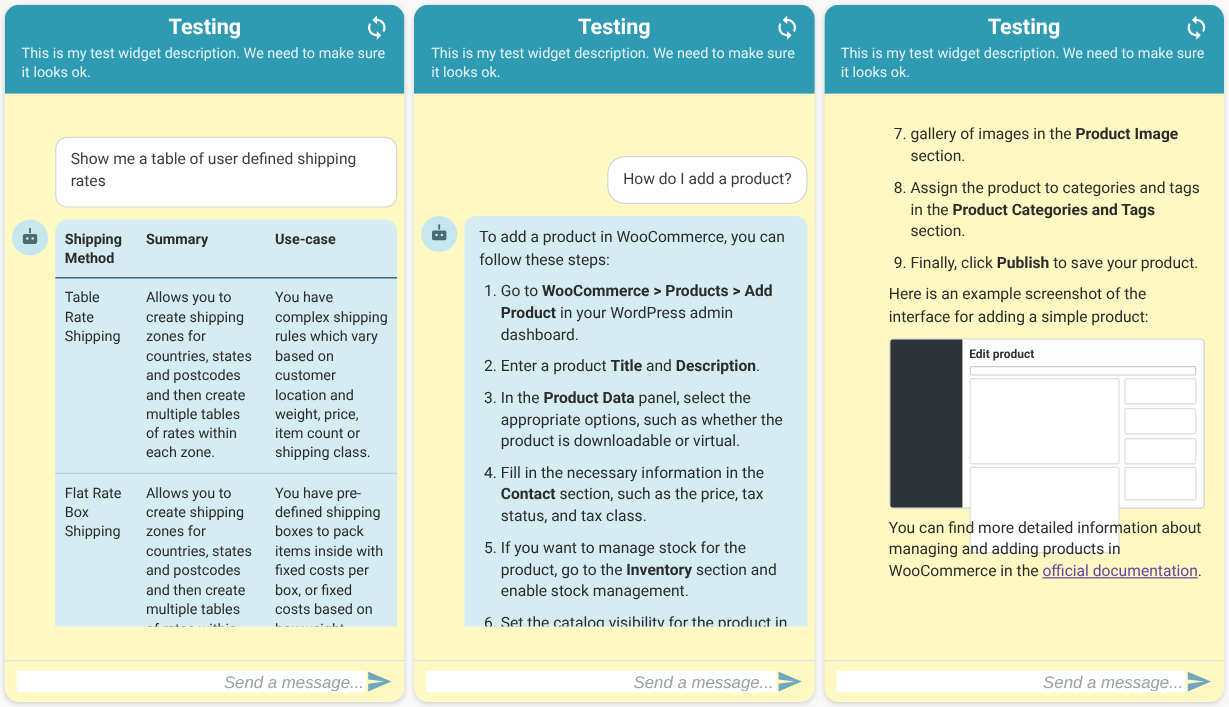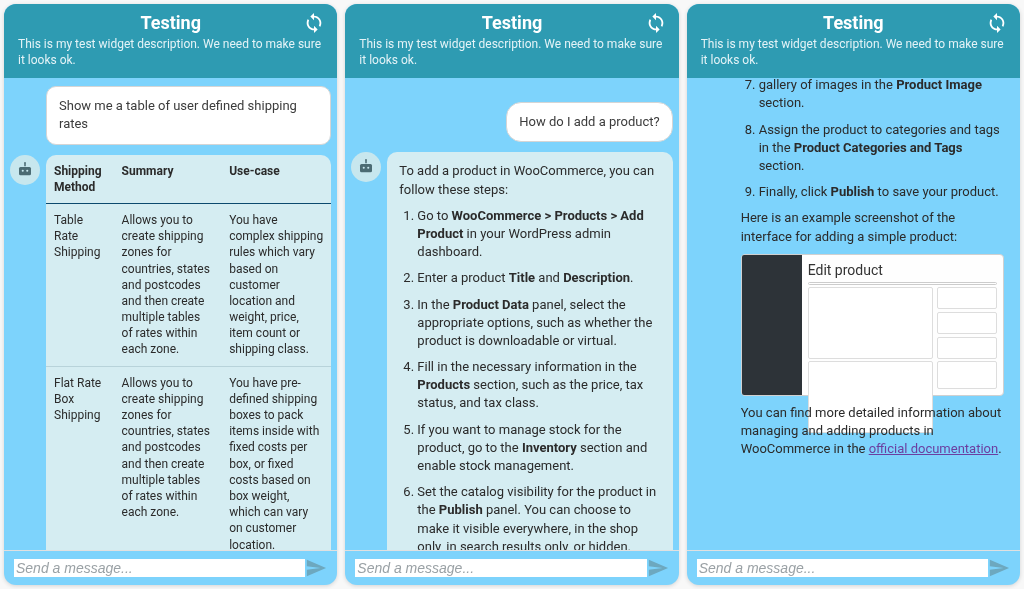--- a/index.html
+++ b/index.html
@@ -1,17 +1,17 @@
 <!DOCTYPE html>
 <html><head>
 <meta charset="utf-8">
 <style>
   html,body{margin:0;padding:0;height:100%;font-family:-apple-system,BlinkMacSystemFont,"Segoe UI",Roboto,Arial,sans-serif;background:#f8f8f8;}
   body{display:flex;gap:8px;padding:4px;box-sizing:border-box;width:1024px;height:589px;overflow:hidden;}
-  .widget{flex:1;background:#7dd3fc;border-radius:12px;box-shadow:0 1px 4px rgba(0,0,0,.15);display:flex;flex-direction:column;overflow:hidden;min-width:0;}
+  .widget{flex:1;background:#fef9c3;border-radius:12px;box-shadow:0 1px 4px rgba(0,0,0,.15);display:flex;flex-direction:column;overflow:hidden;min-width:0;gap:28px;}
   .hdr{background:#2e9bb2;color:#fff;padding:8px 14px 10px;position:relative;}
   .hdr-title{font-weight:700;font-size:18px;text-align:center;}
   .hdr-desc{font-size:12px;line-height:1.3;margin-top:4px;color:#e4f3f7;}
   .refresh-btn{position:absolute;right:12px;top:8px;width:22px;height:22px;color:#fff;cursor:pointer;}
   .body{flex:1;overflow:hidden;padding:24px 6px 0 6px;font-size:13px;color:#3c3c3c;}
   .msg-row{display:flex;align-items:flex-start;margin-bottom:10px;}
   .avatar{flex:0 0 30px;width:30px;height:30px;border-radius:50%;background:#c7e7ee;display:flex;align-items:center;justify-content:center;margin-right:6px;}
   .avatar svg{width:18px;height:18px;fill:#4b6b73;}
   .bubble{border-radius:10px;padding:10px 12px;max-width:100%;line-height:1.4;}
   .bubble.user-white{background:#fff;border:1px solid #d5d5d5;}
@@ -30,21 +30,21 @@
   a{color:#6b3fa0;text-decoration:underline;}
   .img-placeholder{width:100%;height:140px;background:#fefefe;border:1px solid #d0d0d0;border-radius:4px;margin:8px 0;display:flex;}
   .ip-side{width:60px;background:#2d3338;border-radius:2px 0 0 2px;}
   .ip-main{flex:1;padding:6px;font-size:7px;color:#333;display:flex;flex-direction:column;gap:2px;}
   .ip-topbar{height:12px;background:#fff;border:1px solid #ccc;border-radius:2px;}
   .ip-row{display:flex;gap:4px;}
   .ip-canvas{flex:1;height:70px;background:#fff;border:1px solid #ddd;border-radius:2px;}
   .ip-panel{width:60px;display:flex;flex-direction:column;gap:3px;}
   .ip-box{background:#fff;border:1px solid #ddd;border-radius:2px;flex:1;}
   .composer{border-top:1px solid #e0e0e0;display:flex;align-items:center;padding:6px 10px;color:#9aa1a5;}
-  .composer input{flex:1;border:none;outline:none;font-size:14px;color:#333;font-style:italic;}
+  .composer input{flex:1;border:none;outline:none;font-size:14px;color:#333;font-style:italic;text-align:right;}
   .composer input::placeholder{color:#9aa1a5;font-style:italic;}
   .send-btn{width:22px;height:22px;color:#6da8bf;cursor:pointer;display:flex;align-items:center;justify-content:center;}
   .contact-row{display:flex;justify-content:flex-end;align-items:center;font-size:12px;color:#6b6b6b;padding:2px 10px 6px;}
   .contact-row svg{width:14px;height:14px;margin-left:4px;fill:#8a8a8a;}
   .sources{font-size:12px;font-weight:700;color:#3c3c3c;margin-top:10px;display:flex;align-items:center;}
   .sources svg{width:12px;height:12px;margin-left:2px;fill:#3c3c3c;}
   .feedback-icon{margin-left:auto;}
   .feedback-icon svg{width:16px;height:16px;fill:none;stroke:#9aa1a5;stroke-width:1.5;}
   .body-w1{position:relative;}
   .body-w1-inner{position:absolute;inset:0;padding:8px 6px 0 6px;overflow:hidden;}
@@ -153,21 +153,21 @@
           <svg viewBox="0 0 24 24">
             <use href="#ic-robot"></use>
           </svg>
         </div>
       <div class="bubble bot">
         <div>To add a product in WooCommerce, you can follow these steps:</div>
         <ol>
           <li><span>Go to </span><b>WooCommerce &gt; Products &gt; Add Product</b><span> in your WordPress admin dashboard.</span></li>
           <li><span>Enter a product </span><b>Title</b><span> and </span><b>Description</b><span>.</span></li>
           <li><span>In the </span><b>Product Data</b><span> panel, select the appropriate options, such as whether the product is downloadable or virtual.</span></li>
-          <li><span>Fill in the necessary information in the </span><b>Products</b><span> section, such as the price, tax status, and tax class.</span></li>
+          <li><span>Fill in the necessary information in the </span><b>Contact</b><span> section, such as the price, tax status, and tax class.</span></li>
           <li><span>If you want to manage stock for the product, go to the </span><b>Inventory</b><span> section and enable stock management.</span></li>
           <li><span>Set the catalog visibility for the product in the </span><b>Publish</b><span> panel. You can choose to make it visible everywhere, in the shop only, in search results only, or hidden.</span></li>
         </ol>
       </div>
     </div>
   </div>
   <div class="composer">
     <input type="text" placeholder="Send a message..." style="">
     <div class="send-btn">
         <svg viewBox="0 0 24 24" fill="currentColor">
@@ -189,21 +189,21 @@
     <div class="bubble bot" style="border-radius:0 0 10px 10px;margin:0 0 8px 36px;background:transparent;padding:4px 12px 0">
       <ol start="7" style="margin-top:0">
         <li style="margin-top:-6px"><span>gallery of images in the </span><b>Product Image</b><span> section.</span></li>
         <li><span>Assign the product to categories and tags in the </span><b>Product Categories and Tags</b><span> section.</span></li>
         <li><span>Finally, click </span><b>Publish</b><span> to save your product.</span></li>
       </ol>
       <div style="margin:6px 0">Here is an example screenshot of the interface for adding a simple product:</div>
       <div class="img-placeholder">
         <div class="ip-side"></div>
         <div class="ip-main">
-          <div style="font-weight:400;font-size:14px">Edit product</div>
+          <div style="font-weight:700;font-size:10px">Edit product</div>
           <div class="ip-topbar"></div>
           <div class="ip-row">
             <div class="ip-canvas"></div>
             <div class="ip-panel">
                 <div class="ip-box"></div>
                 <div class="ip-box"></div>
                 <div class="ip-box"></div>
               </div>
           </div>
           <div class="ip-row" style="height:28px">

